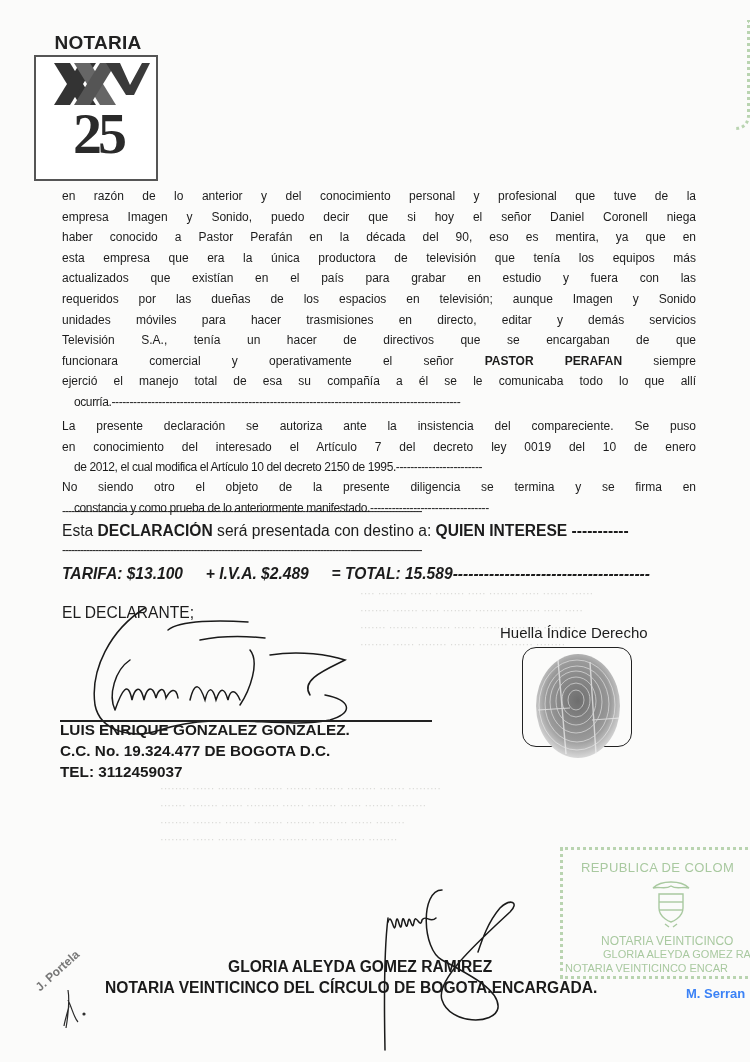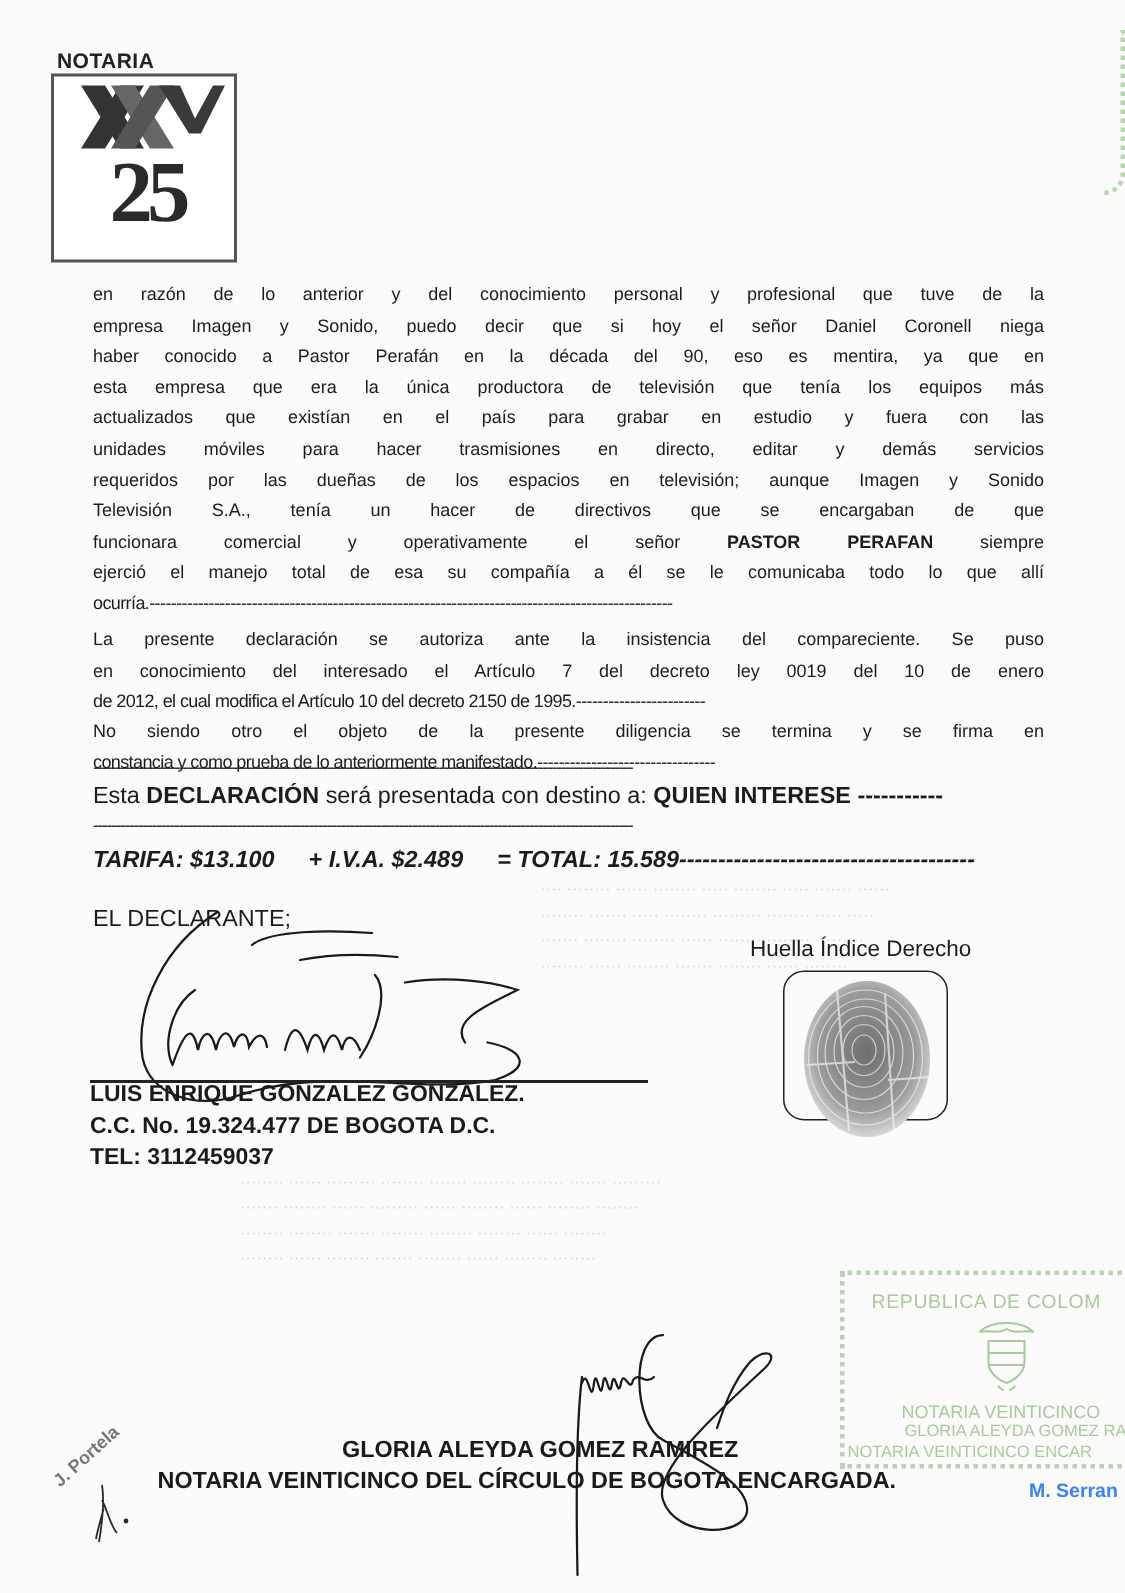--- a/index.html
+++ b/index.html
@@ -4,29 +4,29 @@
 <style>
   * { box-sizing: border-box; margin: 0; padding: 0; }
   html, body { width: 750px; height: 1062px; background: #fbfbfa; overflow: hidden; }
   body { position: relative; font-family: "Liberation Sans", sans-serif; color: #1a1a1a; }
 
   
   .ghost { position: absolute; color: #d9d9d6; font-size: 11px; line-height: 17px; white-space: nowrap; pointer-events: none; }
 
   
   .logo { position: absolute; left: 34px; top: 32px; width: 124px; }
-  .logo-label { text-align: left; font-weight: bold; font-size: 14px; letter-spacing: 0.3px; color: #222; margin-bottom: 1px; padding-left: 4px; }
+  .logo-label { text-align: center; font-weight: bold; font-size: 19px; letter-spacing: 0.3px; color: #222; margin-bottom: 1px; padding-left: 4px; }
   .logo-box { width: 124px; height: 126px; border: 2px solid #555; background: #fff; position: relative; overflow: hidden; }
   .logo-box svg { position: absolute; left: 0; top: 0; }
 
   
   .para { position: absolute; left: 62px; width: 634px; font-size: 12px; line-height: 20.6px; text-align: justify; color: #1c1c1c; }
   .para .bold { font-weight: bold; }
   .line { display: block; white-space: nowrap; overflow: hidden; text-align-last: justify; }
-  .dashes { display: block; white-space: nowrap; overflow: hidden; letter-spacing: -0.4px; }
+  .dashes { display: block; white-space: nowrap; overflow: hidden; letter-spacing: -0.4px; margin-left: 12px; }
 
   .row { position: absolute; left: 62px; width: 634px; font-size: 15.6px; white-space: nowrap; overflow: hidden; color: #1c1c1c; }
   .b { font-weight: bold; }
 
   .sig-line { position: absolute; left: 60px; top: 720px; width: 372px; height: 2px; background: #222; }
 
   .declarant { position: absolute; left: 60px; top: 719px; font-weight: bold; font-size: 15.3px; line-height: 21px; color: #1a1a1a; }
 
   .huella-label { position: absolute; left: 500px; top: 624px; font-size: 15px; color: #1c1c1c; }
   .print-box { position: absolute; left: 522px; top: 647px; width: 110px; height: 100px; border: 1.6px solid #222; border-radius: 14px; }
@@ -79,22 +79,22 @@
     </svg>
   </div>
 </div>
 
 <div class="para" style="top:186px;">
   <span class="line">en razón de lo anterior y del conocimiento personal y profesional que tuve de la</span>
   <span class="line">empresa Imagen y Sonido, puedo decir que si hoy el señor Daniel Coronell niega</span>
   <span class="line">haber conocido a Pastor Perafán en la década del 90, eso es mentira, ya que en</span>
   <span class="line">esta empresa que era la única productora de televisión que tenía los equipos más</span>
   <span class="line">actualizados que existían en el país para grabar en estudio y fuera con las</span>
+  <span class="line">requeridos por las dueñas de los espacios en televisión;  aunque Imagen y Sonido</span>
   <span class="line">unidades móviles para hacer trasmisiones en directo, editar y demás servicios</span>
-  <span class="line">requeridos por las dueñas de los espacios en televisión;  aunque Imagen y Sonido</span>
   <span class="line">Televisión S.A., tenía un hacer de directivos que se encargaban de que</span>
   <span class="line"><span>funcionara comercial y operativamente el señor </span><span class="bold">PASTOR PERAFAN</span><span> siempre</span></span>
   <span class="line">ejerció el manejo total de esa su compañía a él se le comunicaba todo lo que allí</span>
   <span class="dashes">ocurría.-------------------------------------------------------------------------------------------------</span>
 </div>
 
 <div class="para" style="top:416px;">
   <span class="line">La presente declaración se autoriza ante la insistencia del compareciente. Se puso</span>
   <span class="line">en conocimiento del interesado el Artículo 7 del decreto ley 0019 del 10 de enero</span>
   <span class="dashes">de 2012, el cual modifica el Artículo 10 del decreto 2150 de 1995.------------------------</span>

